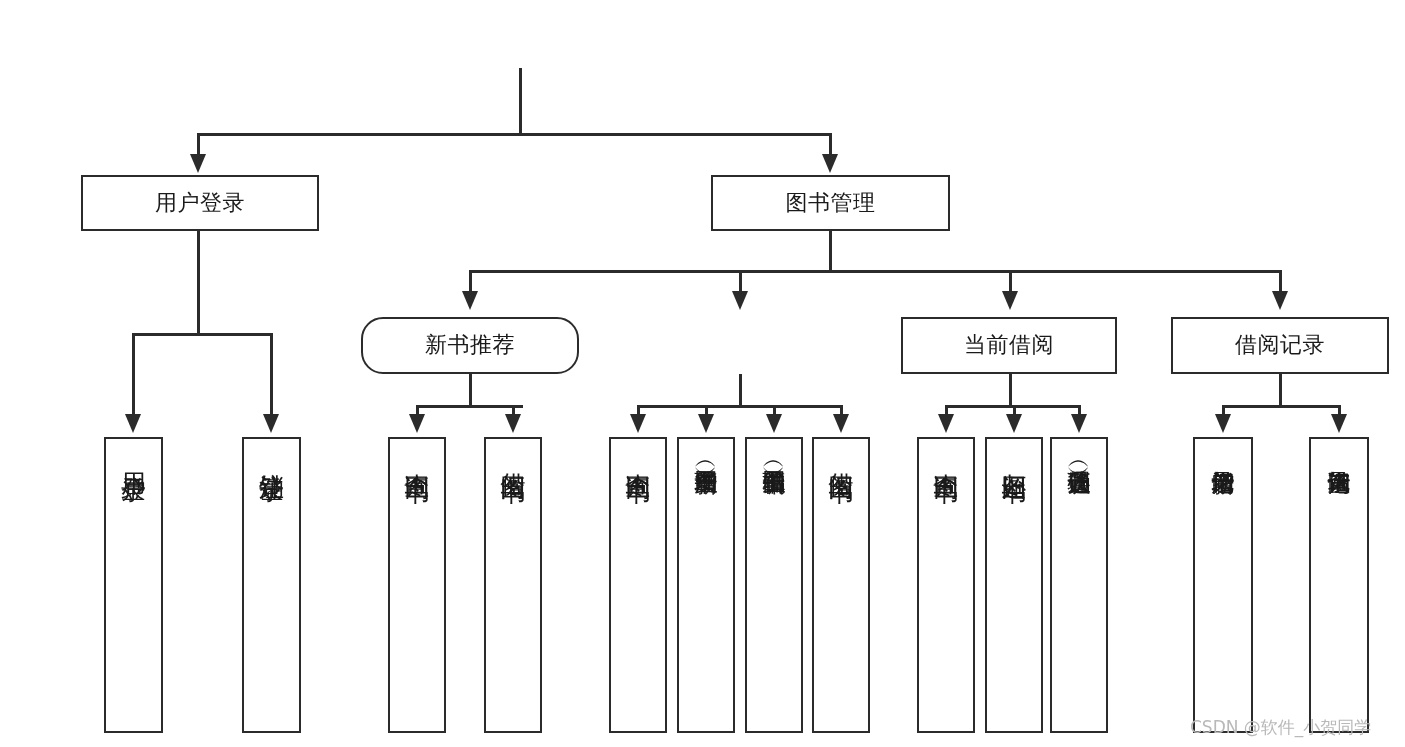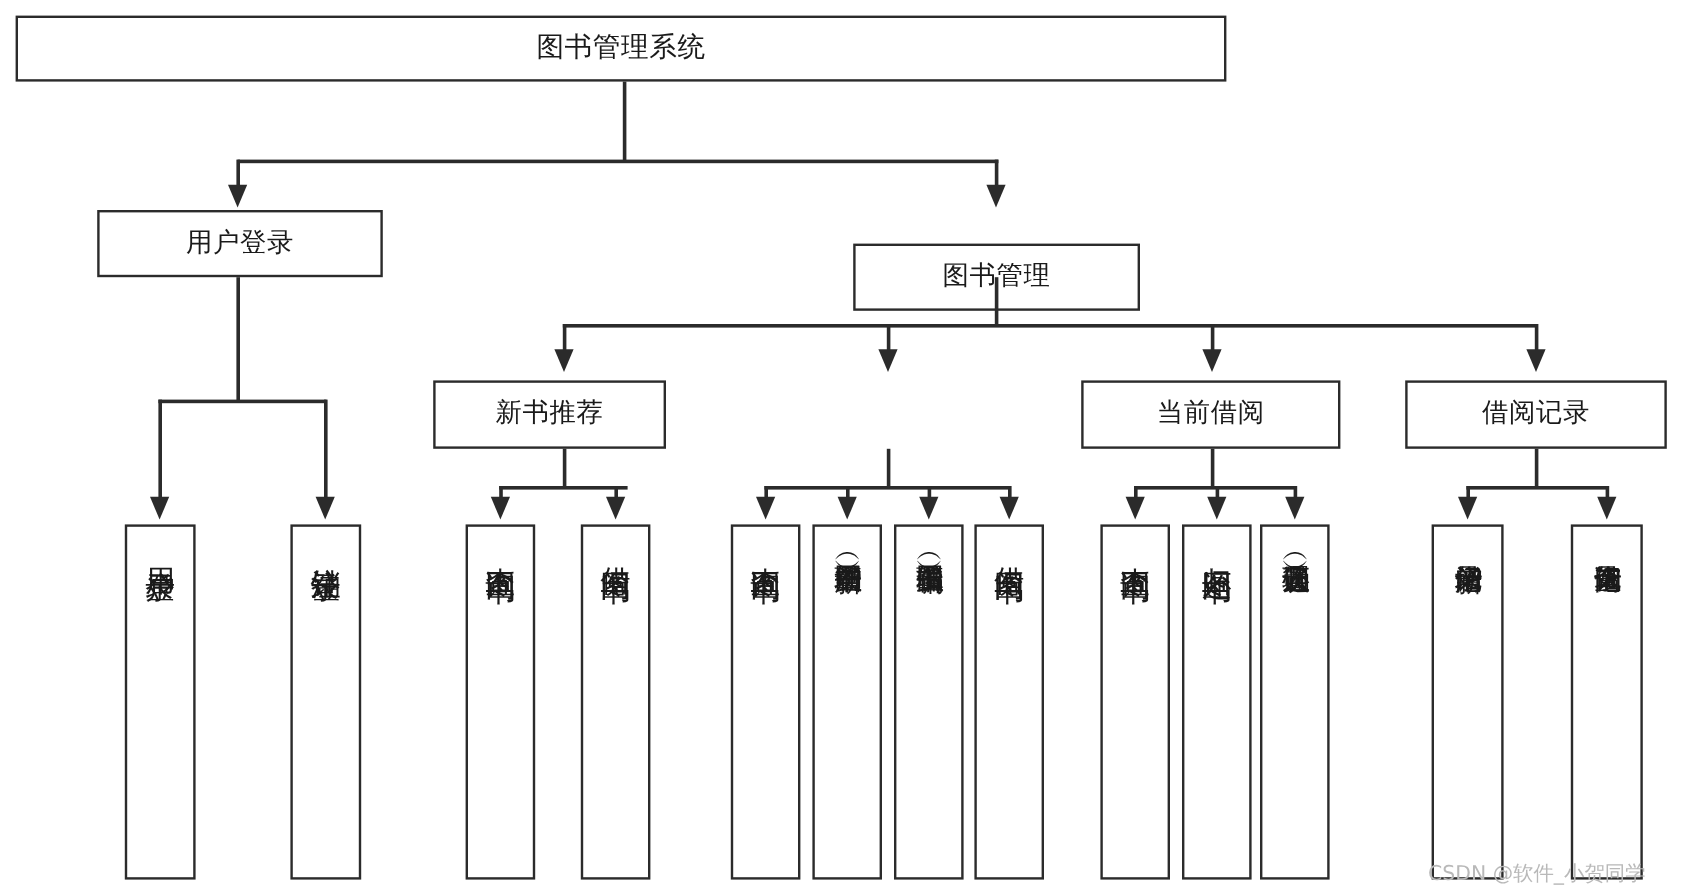--- a/index.html
+++ b/index.html
@@ -79,37 +79,34 @@
     font-size: 17px;
     white-space: nowrap;
     font-family: "DejaVu Sans", "Liberation Sans", sans-serif;
   }
 </style>
 </head>
 <body>
 
 <div id="canvas">
 
-  <div class="node root horiz" style="left:13px; top:13px; width:1009px; height:55px;">
-    <span class="label">图书管理系统</span>
-  </div>
 
   <div class="vline" style="left:519px; top:68px; height:67px;"></div>
 
   <div class="hline" style="left:198px; top:133px; width:634px;"></div>
 
   <div class="vline" style="left:197px; top:133px; height:25px;"></div>
   <div class="arrow" style="left:190px; top:154px;"></div>
   <div class="vline" style="left:829px; top:133px; height:25px;"></div>
   <div class="arrow" style="left:822px; top:154px;"></div>
 
   <div class="node horiz" style="left:81px; top:175px; width:238px; height:56px;">
     <span class="label">用户登录</span>
   </div>
-  <div class="node horiz" style="left:711px; top:175px; width:239px; height:56px;margin-top:28px;">
+  <div class="node horiz" style="left:711px; top:175px; width:239px; height:56px;">
     <span class="label">图书管理</span>
   </div>
 
   <div class="vline" style="left:197px; top:231px; height:104px;"></div>
   <div class="hline" style="left:132px; top:333px; width:140px;"></div>
   <div class="vline" style="left:132px; top:333px; height:85px;"></div>
   <div class="arrow" style="left:125px; top:414px;"></div>
   <div class="vline" style="left:270px; top:333px; height:85px;"></div>
   <div class="arrow" style="left:263px; top:414px;"></div>
 
@@ -128,21 +125,21 @@
 
   <div class="vline" style="left:739px; top:270px; height:25px;"></div>
   <div class="arrow" style="left:732px; top:291px;"></div>
 
   <div class="vline" style="left:1009px; top:270px; height:25px;"></div>
   <div class="arrow" style="left:1002px; top:291px;"></div>
 
   <div class="vline" style="left:1279px; top:270px; height:25px;"></div>
   <div class="arrow" style="left:1272px; top:291px;"></div>
 
-  <div class="node horiz" style="left:361px; top:317px; width:194px; height:57px;">
+  <div class="node horiz" style="left:361px; top:317px; width:218px; height:57px;border-radius:22px;">
     <span class="label">新书推荐</span>
   </div>
   <div class="node horiz" style="left:901px; top:317px; width:216px; height:57px;">
     <span class="label">当前借阅</span>
   </div>
   <div class="node horiz" style="left:1171px; top:317px; width:218px; height:57px;">
     <span class="label">借阅记录</span>
   </div>
 
   <div class="vline" style="left:469px; top:374px; height:33px;"></div>

